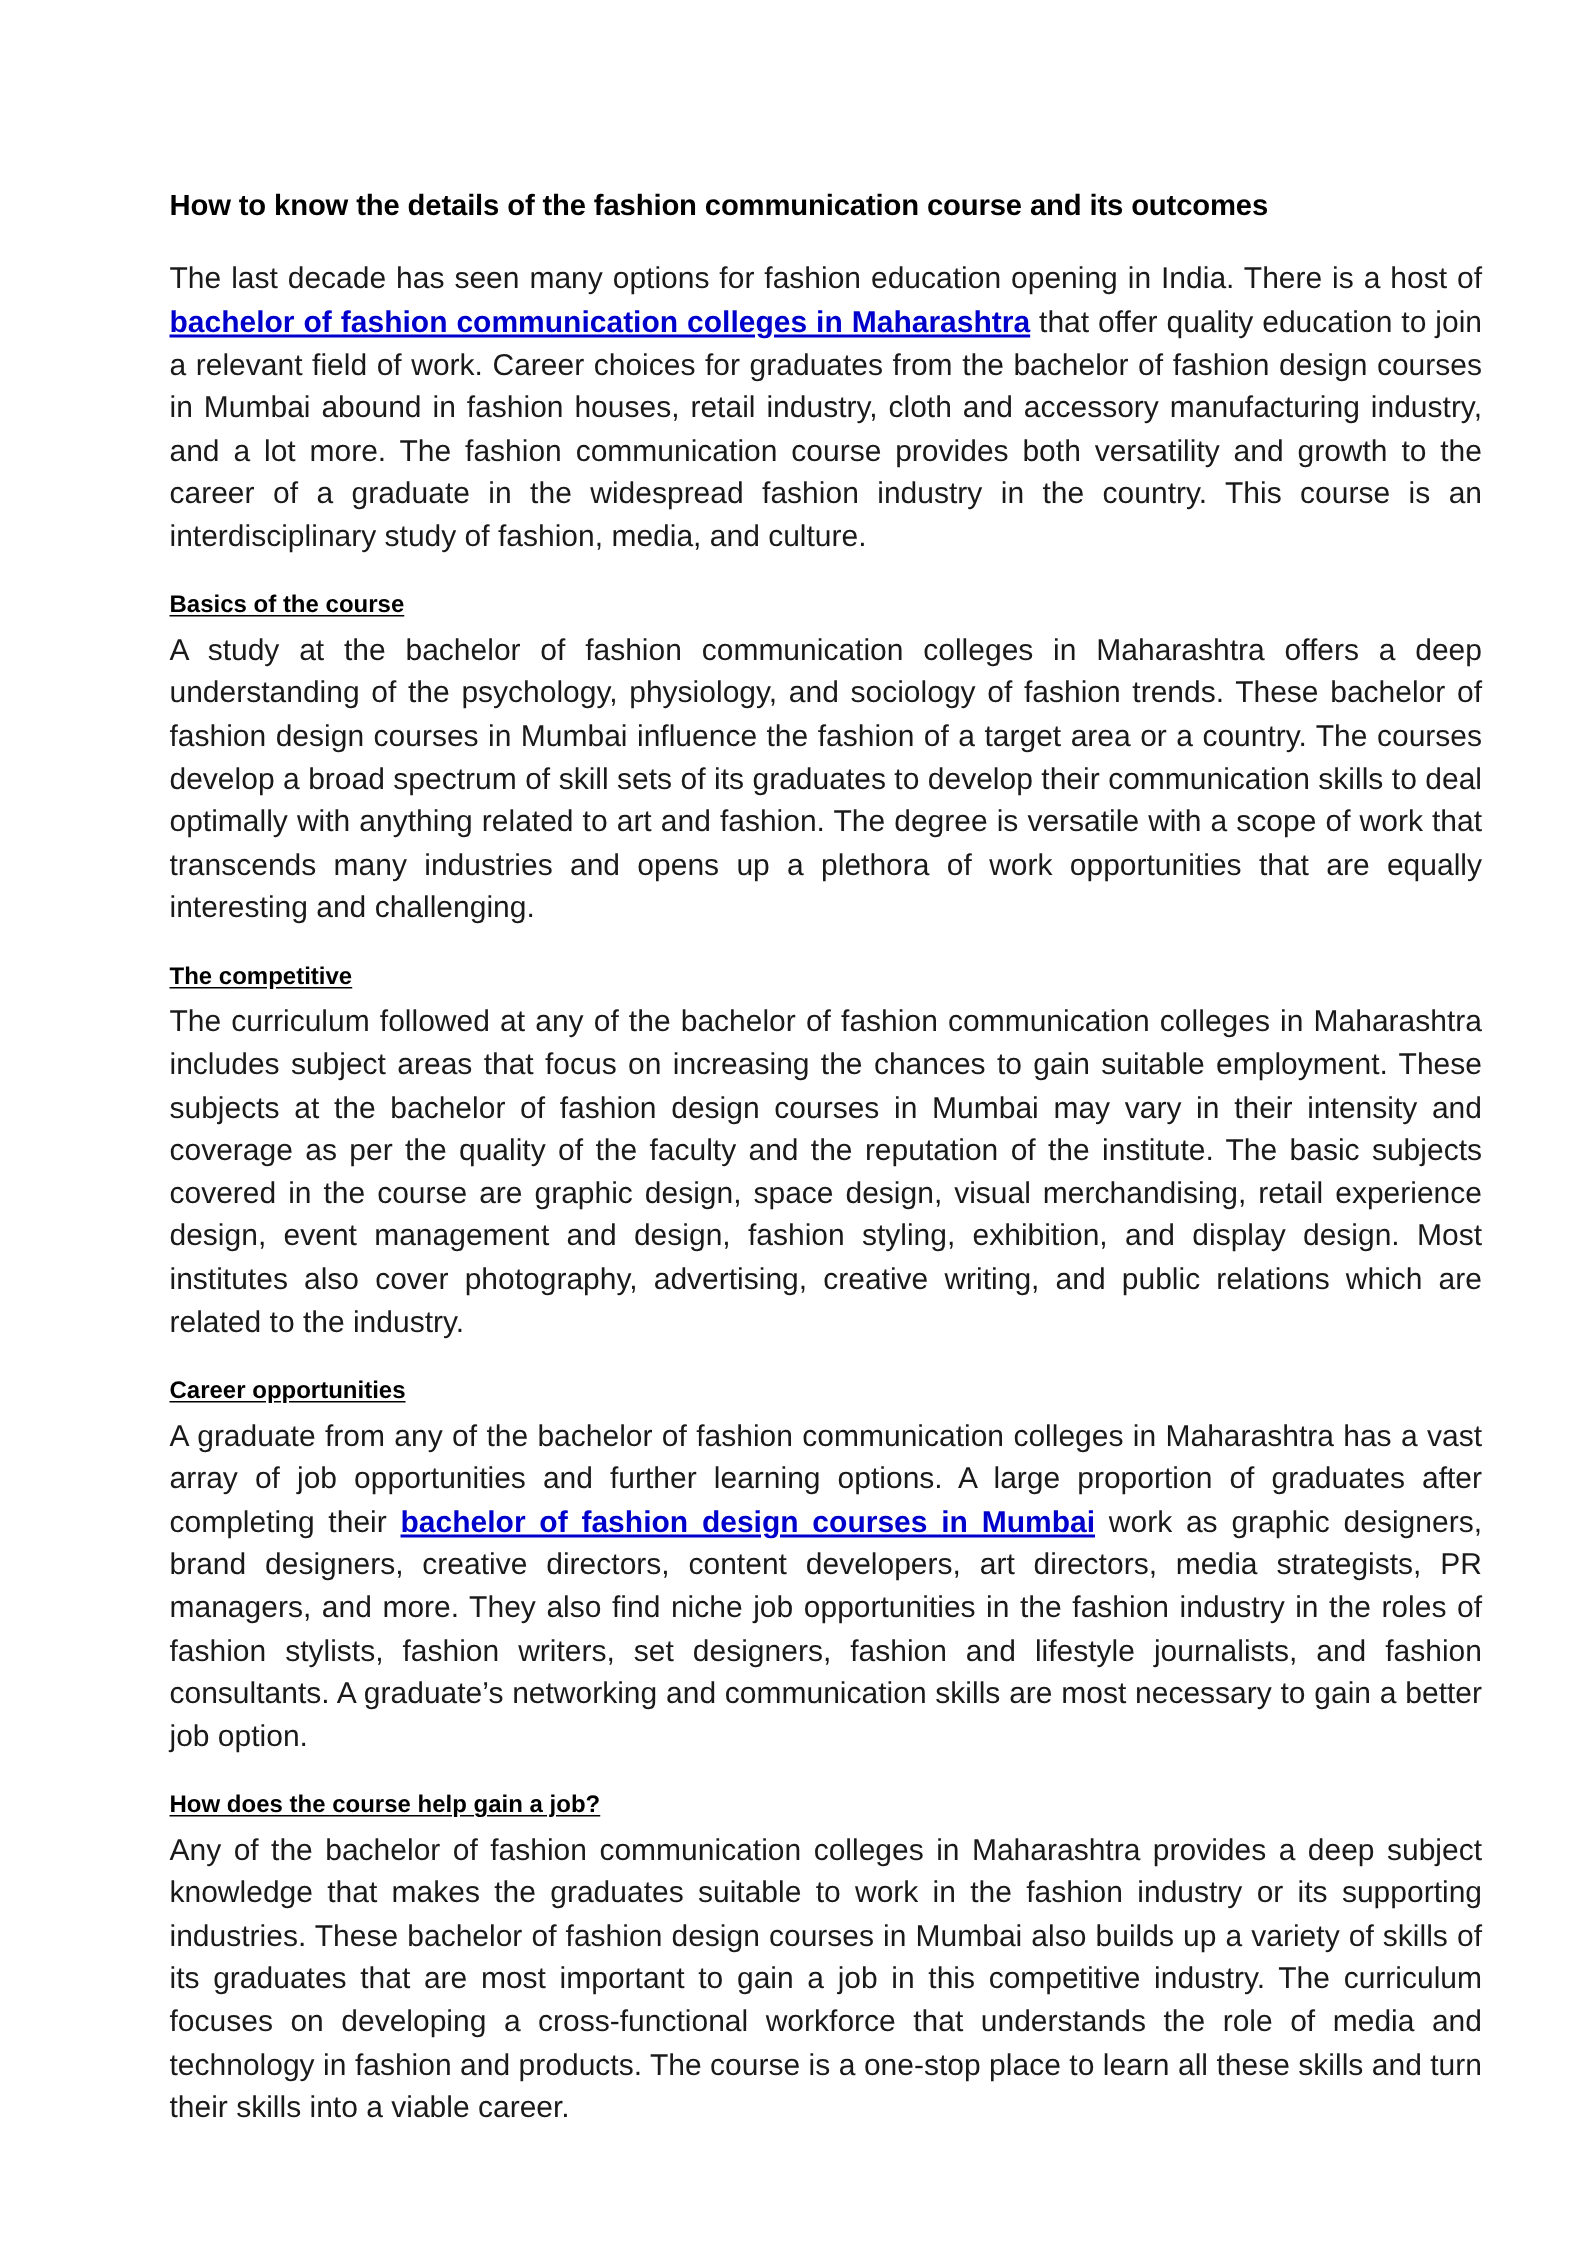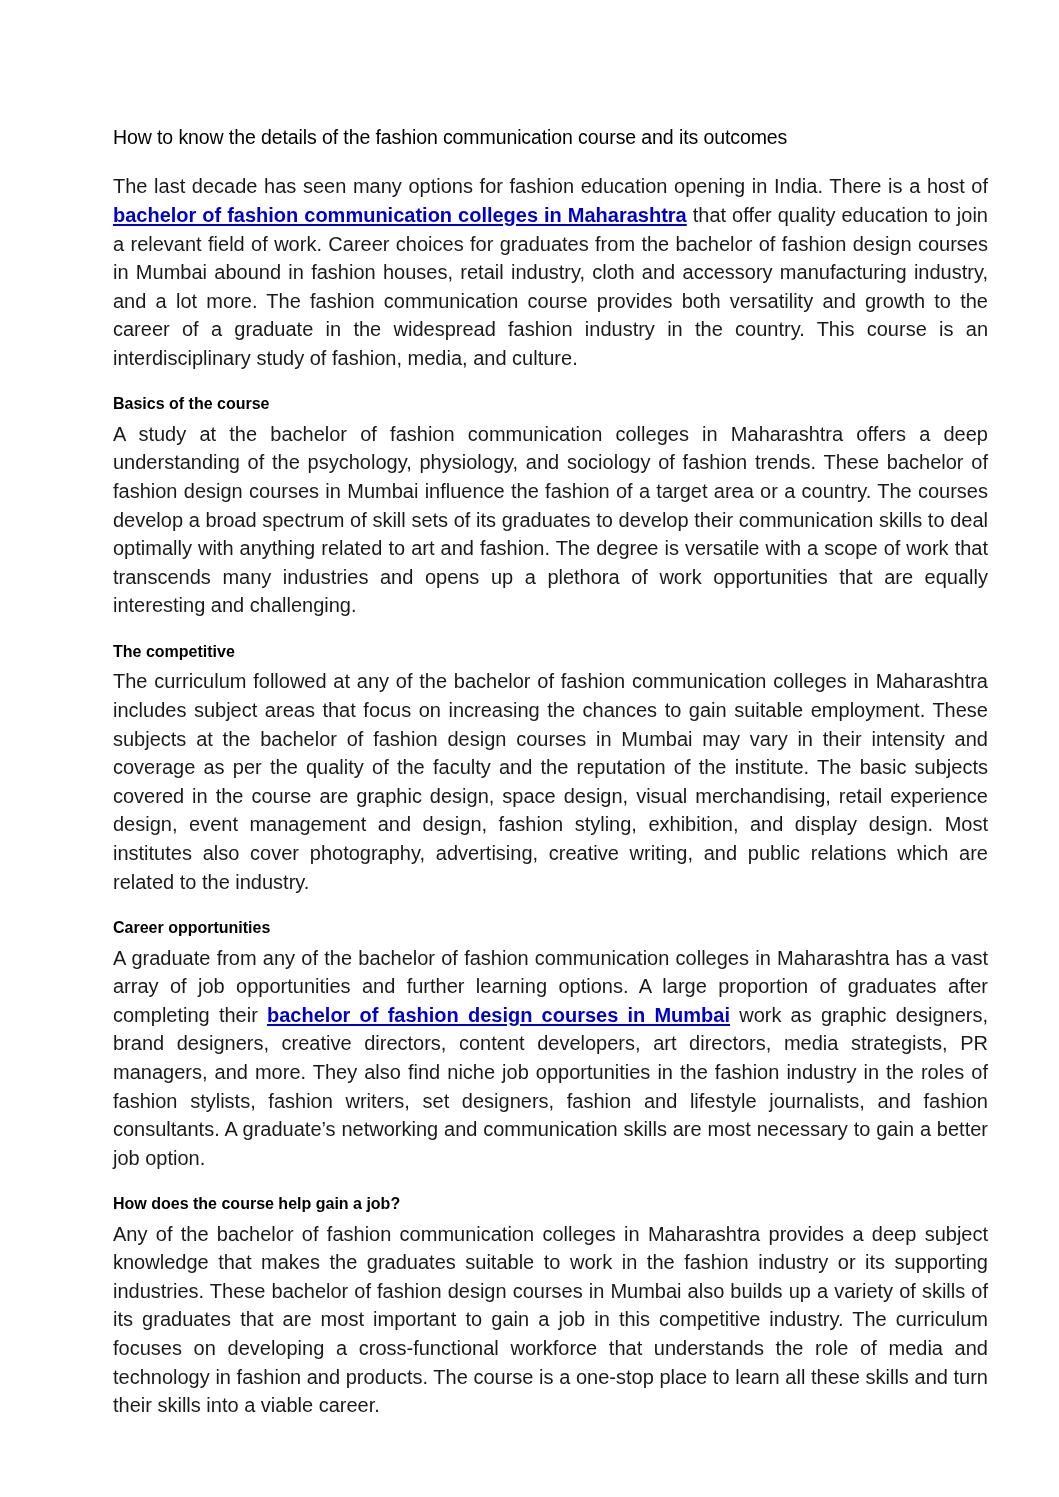--- a/index.html
+++ b/index.html
@@ -20,36 +20,37 @@
     overflow: hidden;
   }
   .content {
     position: absolute;
     left: 113px;
     top: 124px;
     width: 875px;
   }
   .doc-title {
     font-size: 19.5px;
-    font-weight: normal;
+    font-weight: bold;
     line-height: 1.35;
     letter-spacing: -0.1px;
     margin: 0 0 22px 0;
     text-align: left;
     color: #000000;
   }
   .section-heading {
     font-size: 16px;
     font-weight: bold;
     line-height: 1.4;
     margin: 0 0 0 0;
     color: #000000;
     text-align: left;
   }
   .section-heading span.hd-text {
+    text-decoration: underline;
     text-underline-offset: 2px;
   }
   .para {
     font-size: 20px;
     line-height: 28.6px;
     text-align: justify;
     text-justify: inter-word;
     margin: 0;
     color: #1a1a1a;
     hyphens: none;

